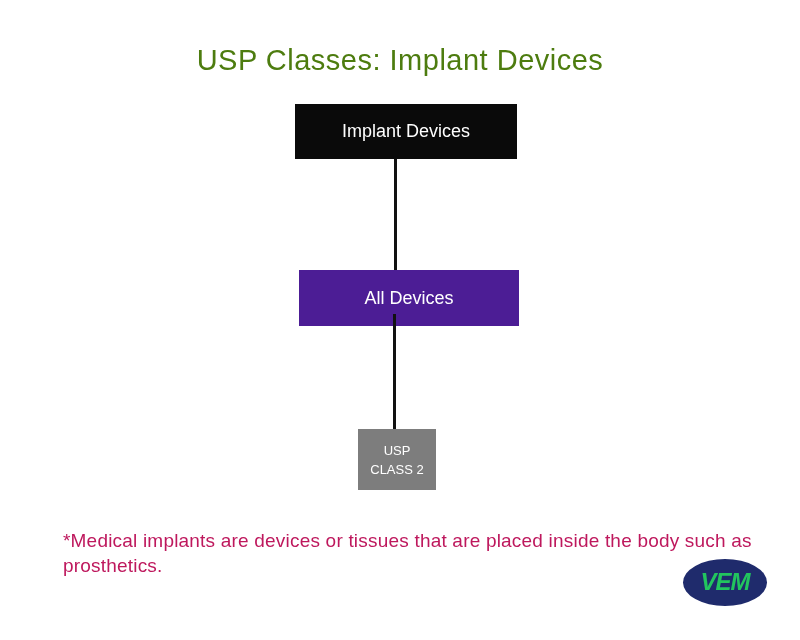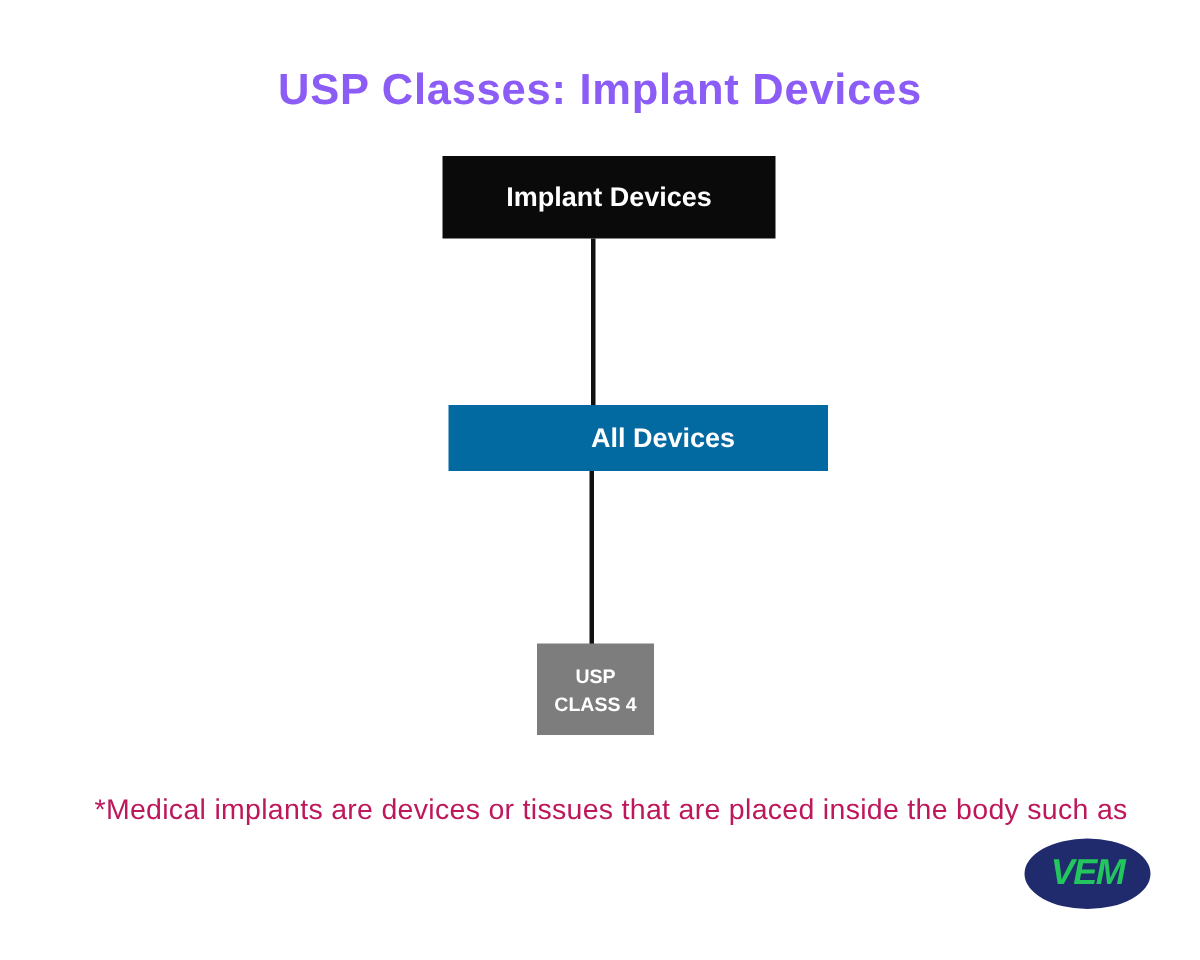--- a/index.html
+++ b/index.html
@@ -10,46 +10,45 @@
     background: #ffffff;
     overflow: hidden;
     font-family: "Liberation Sans", sans-serif;
   }
   .page-title {
     position: absolute;
     left: 0; right: 0;
     top: 44px;
     text-align: center;
     font-size: 29px;
-    font-weight: 700;
+    font-weight: 400;
     letter-spacing: 0.5px;
-    color: #8b5cf6;
+    color: #4d7c0f;
   }
   .node {
     position: absolute;
     display: flex;
     flex-direction: column;
     align-items: center;
     justify-content: center;
     color: #ffffff;
-    font-weight: bold;
+    font-weight: normal;
     text-align: center;
   }
   .node-implant {
     left: 295px; top: 104px;
     width: 222px; height: 55px;
     background: #0a0a0a;
     font-size: 18px;
   }
   .node-all {
     left: 299px; top: 270px;
-    width: 220px; height: 44px;
-    background: #0369a1;
+    width: 220px; height: 56px;
+    background: #4c1d95;
     font-size: 18px;
-    padding-left: 33px;
   }
   .node-usp6 {
     left: 358px; top: 429px;
     width: 78px; height: 61px;
     background: #7d7d7d;
     font-size: 13px;
     line-height: 19px;
   }
   .connector {
     position: absolute;
@@ -100,24 +99,25 @@
   <div class="connector connector-1"></div>
 
   <div class="node node-all">
     <span>All Devices</span>
   </div>
 
   <div class="connector connector-2"></div>
 
   <div class="node node-usp6">
     <span>USP</span>
-    <span>CLASS 4</span>
+    <span>CLASS 2</span>
   </div>
 
   <div class="footnote">
     <span class="fn-line">*Medical implants are devices or tissues that are placed inside the body such as</span>
+    <span class="fn-line">prosthetics.</span>
   </div>
 
   <div class="logo">
     <span class="logo-text">VEM</span>
   </div>
 
 </div>
 
 </body></html>

